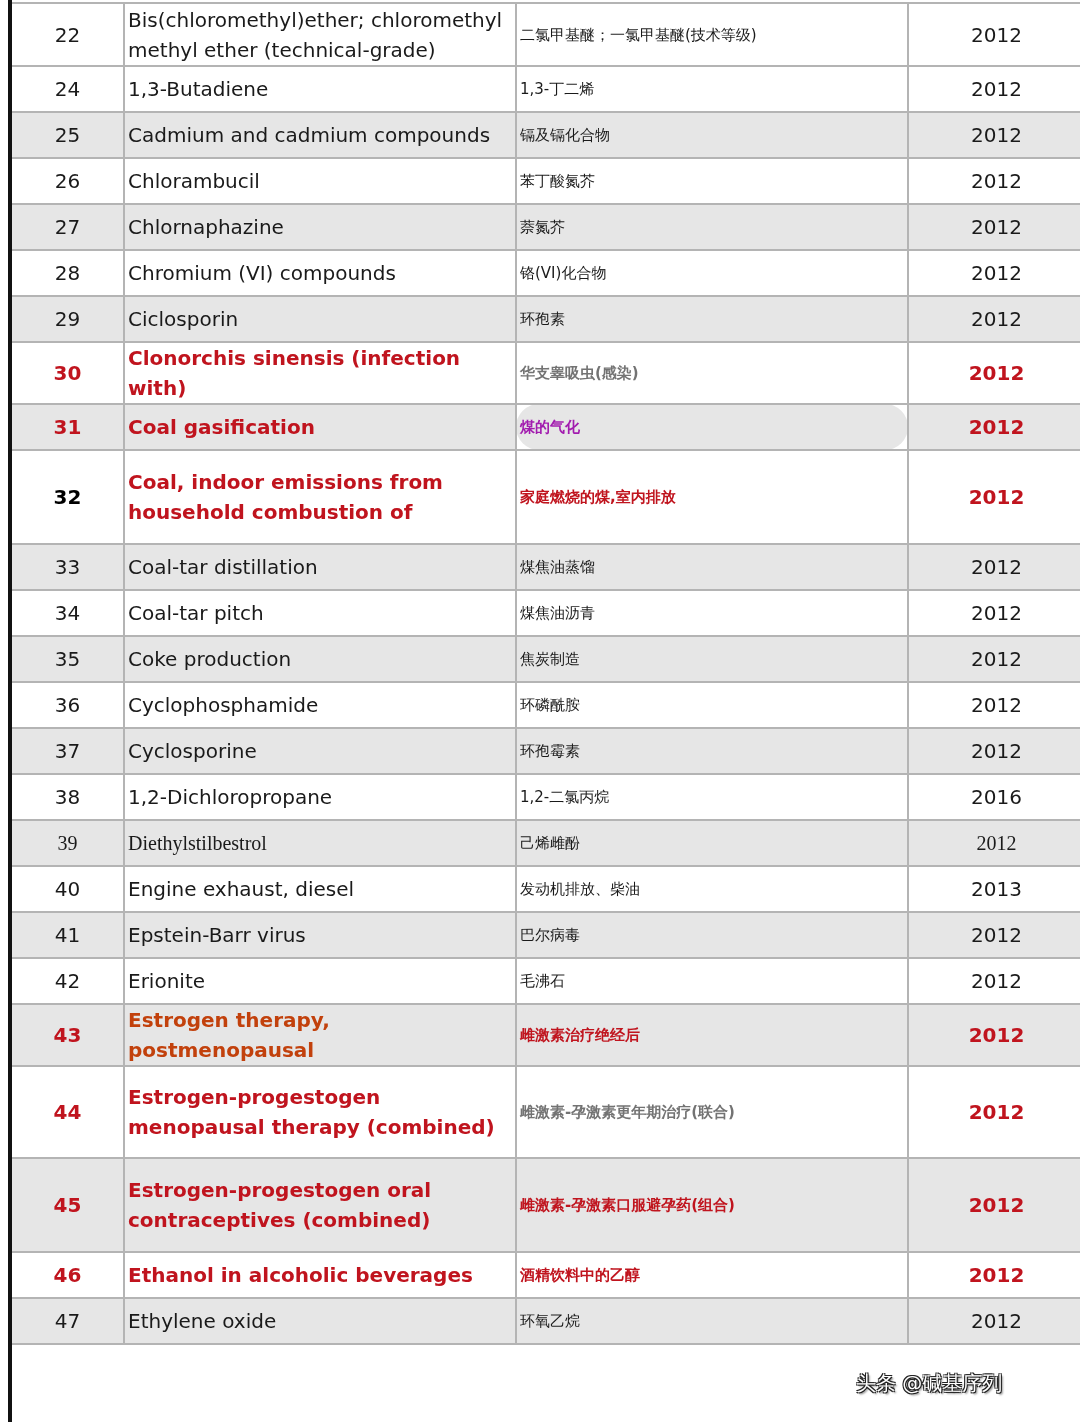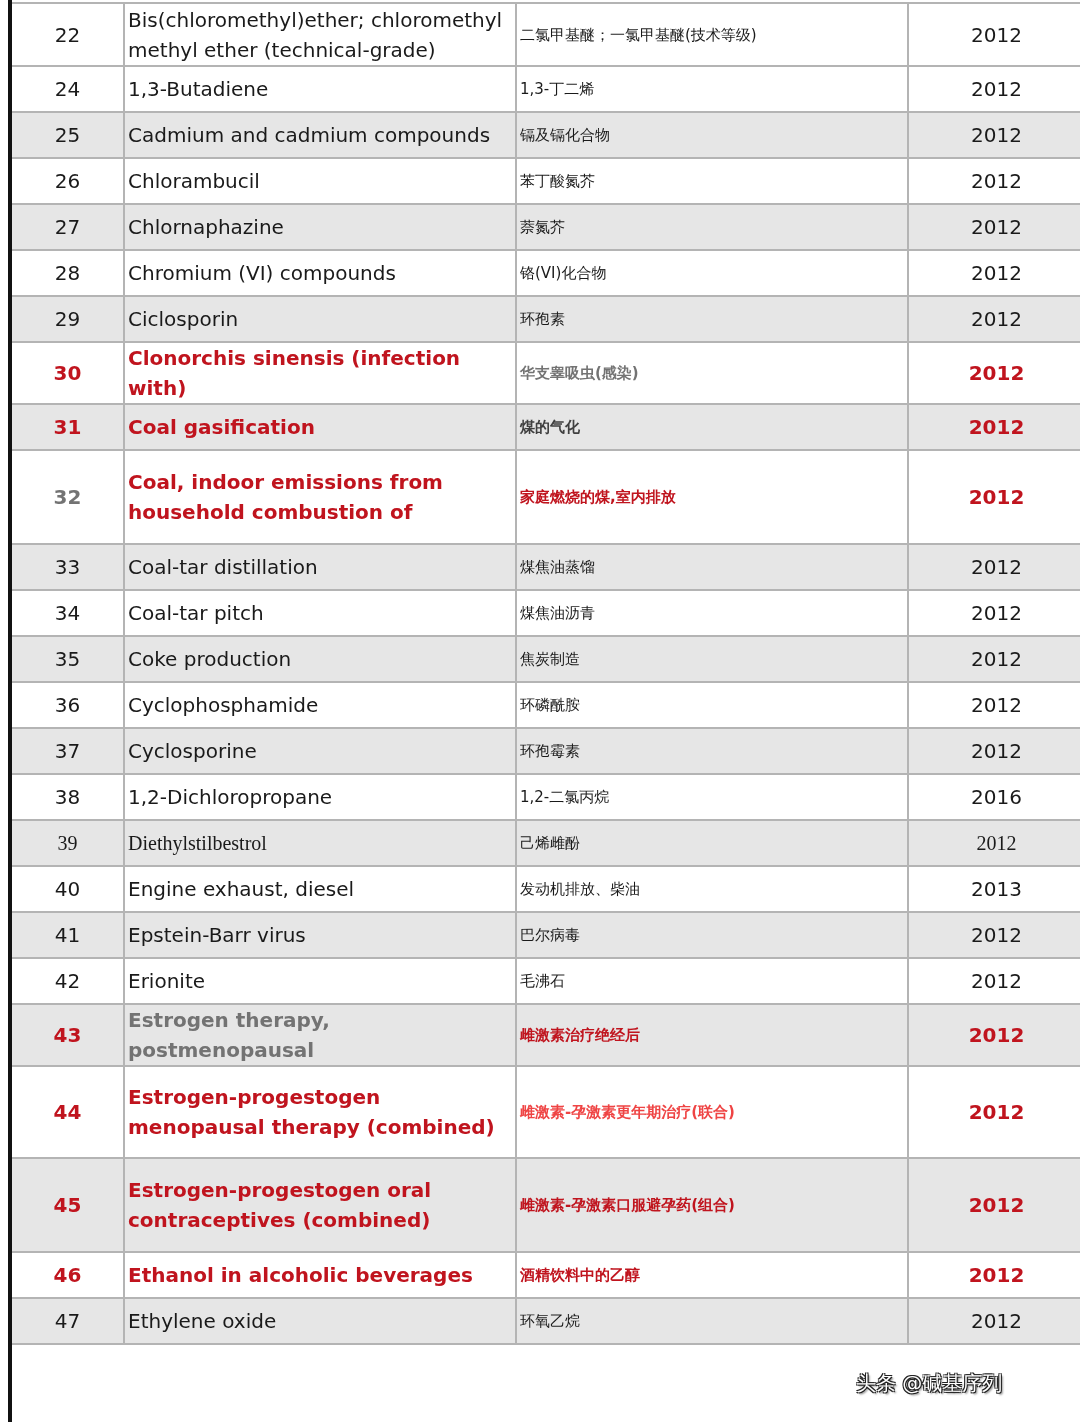--- a/index.html
+++ b/index.html
@@ -111,26 +111,26 @@
   <tr class="plain hl" style="height: 46px;">
     <td class="num" style="color: rgb(192, 20, 30);">30</td>
     <td class="en" style="color: rgb(192, 20, 30);">Clonorchis sinensis (infection with)</td>
     <td class="zh" style="color: #737373; border-radius: 24px;">华支睾吸虫(感染)</td>
     <td class="year" style="color: rgb(192, 20, 30);">2012</td>
   </tr>
 
   <tr class="alt hl" style="height: 46px;">
     <td class="num" style="color: rgb(192, 20, 30);">31</td>
     <td class="en" style="color: rgb(192, 20, 30);">Coal gasification</td>
-    <td class="zh" style="color: #404040;">煤的气化</td>
+    <td class="zh" style="color: #a21caf; border-radius: 23px;">煤的气化</td>
     <td class="year" style="color: rgb(192, 20, 30);">2012</td>
   </tr>
 
   <tr class="plain hl" style="height: 94px;">
-    <td class="num" style="color: #737373;">32</td>
+    <td class="num" style="color: #000000;">32</td>
     <td class="en" style="color: rgb(192, 20, 30);">Coal, indoor emissions from household combustion of</td>
     <td class="zh" style="color: rgb(192, 20, 30);">家庭燃烧的煤,室内排放</td>
     <td class="year" style="color: rgb(192, 20, 30);">2012</td>
   </tr>
 
   <tr class="alt" style="height: 46px;">
     <td class="num">33</td>
     <td class="en">Coal-tar distillation</td>
     <td class="zh">煤焦油蒸馏</td>
     <td class="year">2012</td>
@@ -194,29 +194,29 @@
 
   <tr class="plain" style="height: 46px;">
     <td class="num">42</td>
     <td class="en">Erionite</td>
     <td class="zh">毛沸石</td>
     <td class="year">2012</td>
   </tr>
 
   <tr class="alt hl" style="height: 46px;">
     <td class="num" style="color: rgb(192, 20, 30);">43</td>
-    <td class="en" style="color: #737373;">Estrogen therapy, postmenopausal</td>
+    <td class="en" style="color: #c2410c;">Estrogen therapy, postmenopausal</td>
     <td class="zh" style="color: rgb(192, 20, 30);">雌激素治疗绝经后</td>
     <td class="year" style="color: rgb(192, 20, 30);">2012</td>
   </tr>
 
   <tr class="plain hl" style="height: 92px;">
     <td class="num" style="color: rgb(192, 20, 30);">44</td>
     <td class="en" style="color: rgb(192, 20, 30);">Estrogen-progestogen menopausal therapy (combined)</td>
-    <td class="zh" style="color: #ef4444;">雌激素-孕激素更年期治疗(联合)</td>
+    <td class="zh" style="color: #737373;">雌激素-孕激素更年期治疗(联合)</td>
     <td class="year" style="color: rgb(192, 20, 30);">2012</td>
   </tr>
 
   <tr class="alt hl" style="height: 94px;">
     <td class="num" style="color: rgb(192, 20, 30);">45</td>
     <td class="en" style="color: rgb(192, 20, 30);">Estrogen-progestogen oral contraceptives (combined)</td>
     <td class="zh" style="color: rgb(192, 20, 30);">雌激素-孕激素口服避孕药(组合)</td>
     <td class="year" style="color: rgb(192, 20, 30);">2012</td>
   </tr>
 

